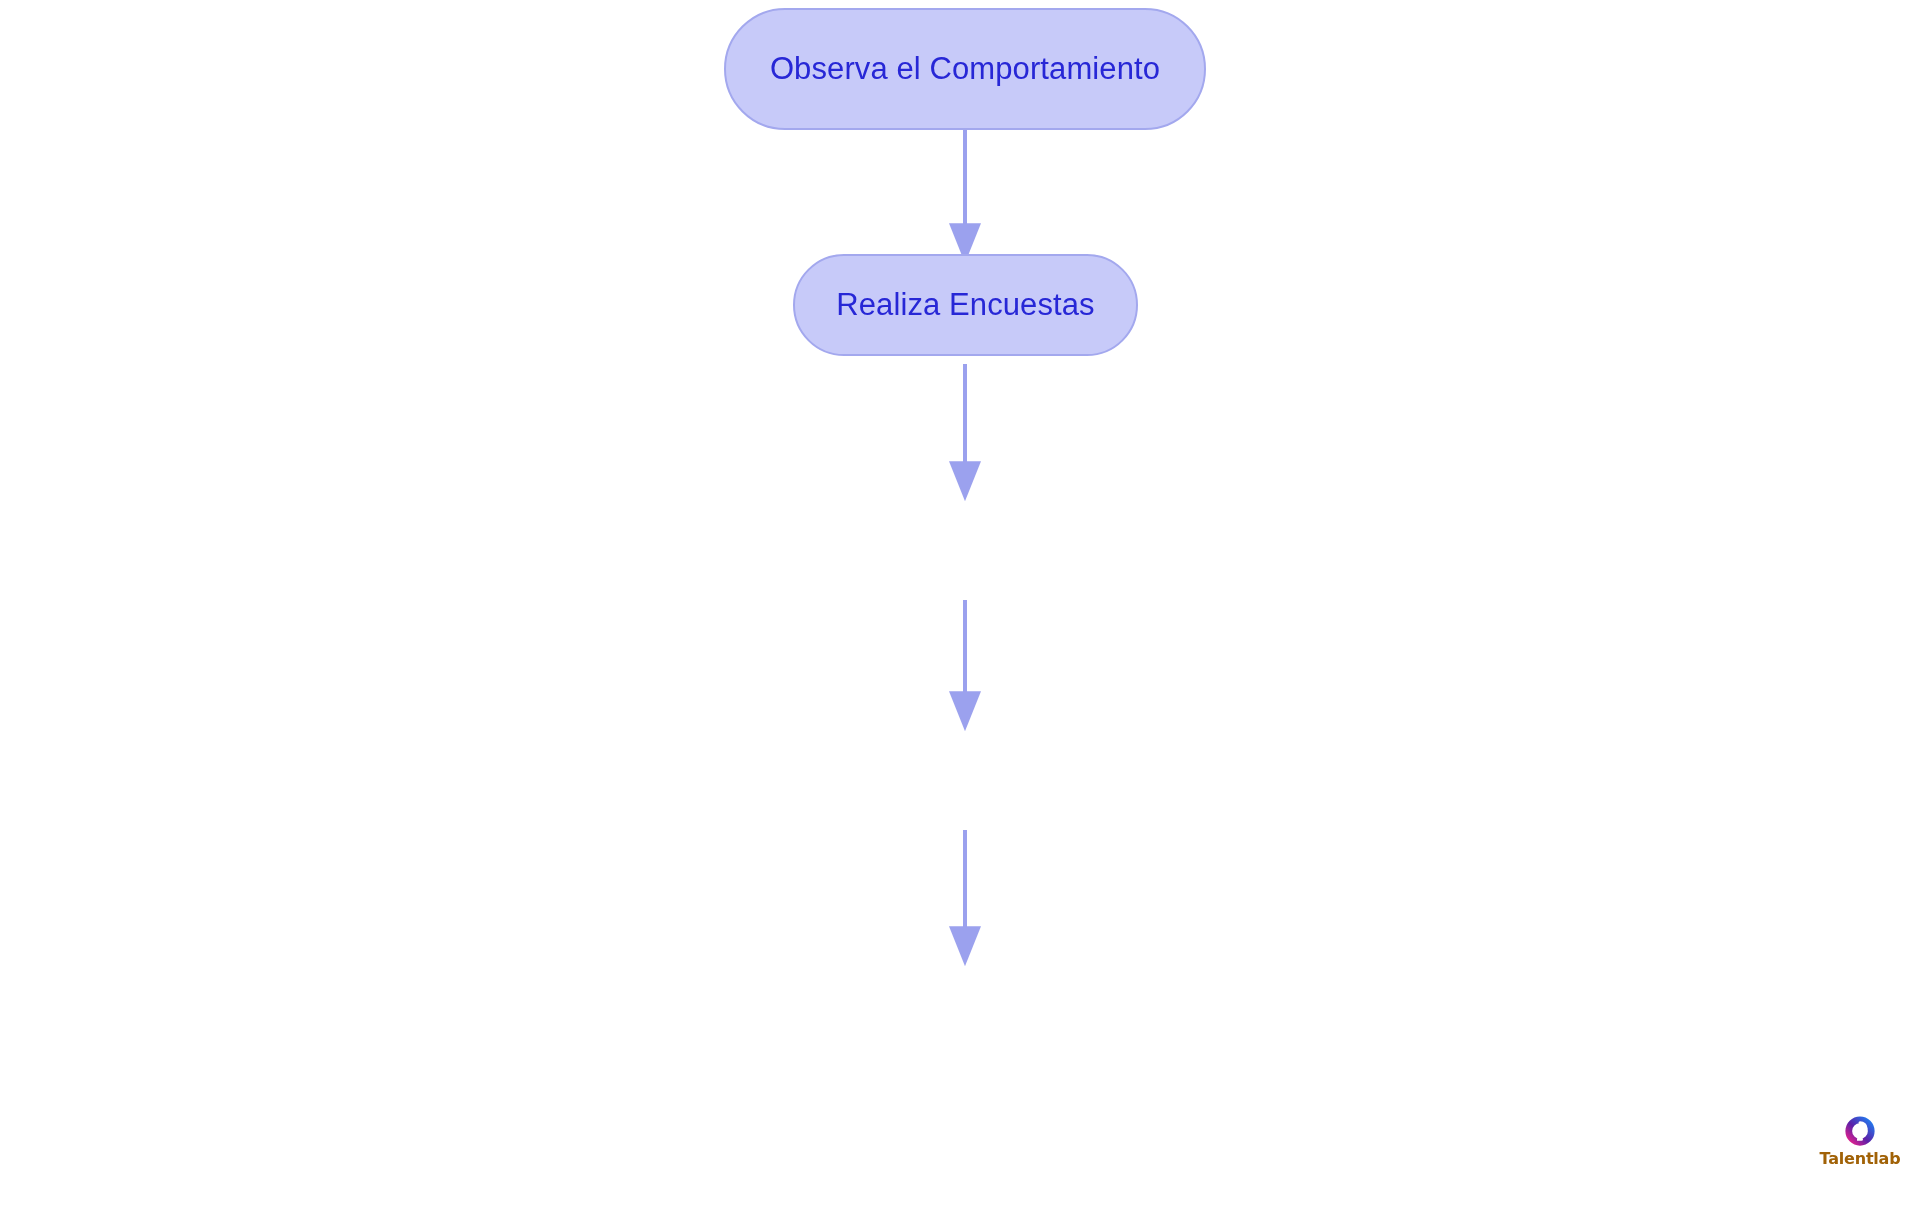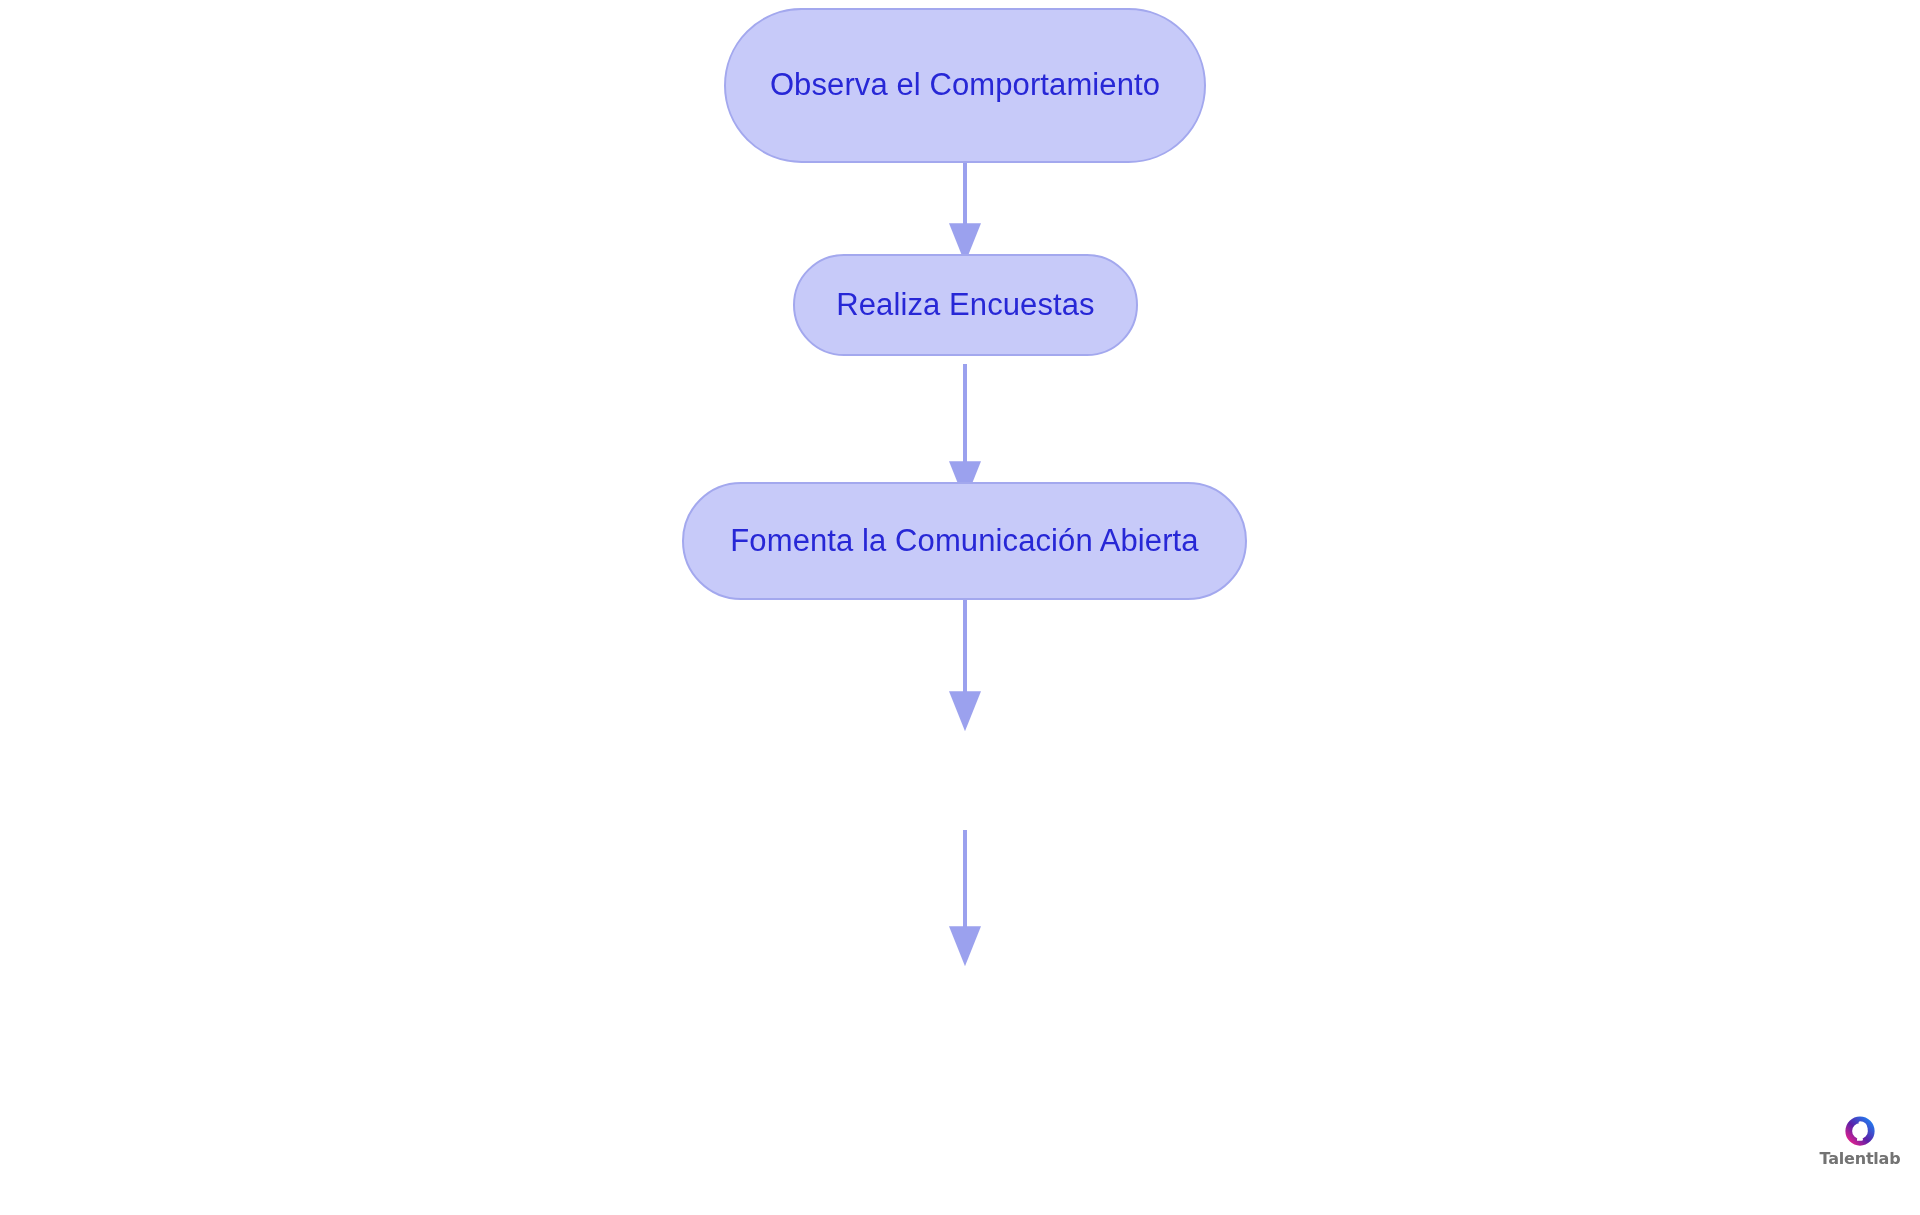--- a/index.html
+++ b/index.html
@@ -38,21 +38,21 @@
     color: #2727d6;
     font-size: 31px;
     font-family: "Liberation Sans", sans-serif;
     font-weight: 400;
     letter-spacing: 0.1px;
     line-height: 1.1;
     white-space: nowrap;
   }
 
   
-  .node-1 { left: 724px;  top: 8px;   width: 482px; height: 155px; }
+  .node-1 { left: 724px;  top: 8px;   width: 482px; height: 122px; }
   .node-2 { left: 793px;  top: 254px; width: 345px; height: 102px; }
   .node-3 { left: 682px;  top: 482px; width: 565px; height: 118px; }
   .node-4 { left: 694px;  top: 710px; width: 545px; height: 120px; }
   .node-5 { left: 765px;  top: 945px; width: 398px; height: 122px; }
 
   
   .connector {
     position: absolute;
     left: 0;
     top: 0;
@@ -76,21 +76,21 @@
   .logo-mark {
     width: 30px;
     height: 30px;
     display: block;
   }
   .logo-word {
     margin-top: 3px;
     font-family: "DejaVu Sans", sans-serif;
     font-weight: bold;
     font-size: 16px;
-    color: #737373;
+    color: #a16207;
     letter-spacing: -0.2px;
     white-space: nowrap;
   }
 </style>
 </head>
 <body>
 
 <div id="flowchart">
 
   <svg class="connector" viewBox="0 0 1920 1215" width="1920" height="1215" aria-hidden="true">
@@ -115,23 +115,20 @@
   </svg>
 
   <div class="node node-1">
     <span class="node-label">Observa el Comportamiento</span>
   </div>
 
   <div class="node node-2">
     <span class="node-label">Realiza Encuestas</span>
   </div>
 
-  <div class="node node-3">
-    <span class="node-label">Fomenta la Comunicación Abierta</span>
-  </div>
 
 
 
   <div class="logo">
     <svg class="logo-mark" viewBox="0 0 40 40" aria-hidden="true">
       <defs>
         <linearGradient id="ringGrad" x1="0%" y1="100%" x2="100%" y2="0%">
           <stop offset="0%" stop-color="#e8228c"></stop>
           <stop offset="45%" stop-color="#5b20a8"></stop>
           <stop offset="100%" stop-color="#1f7ef2"></stop>

